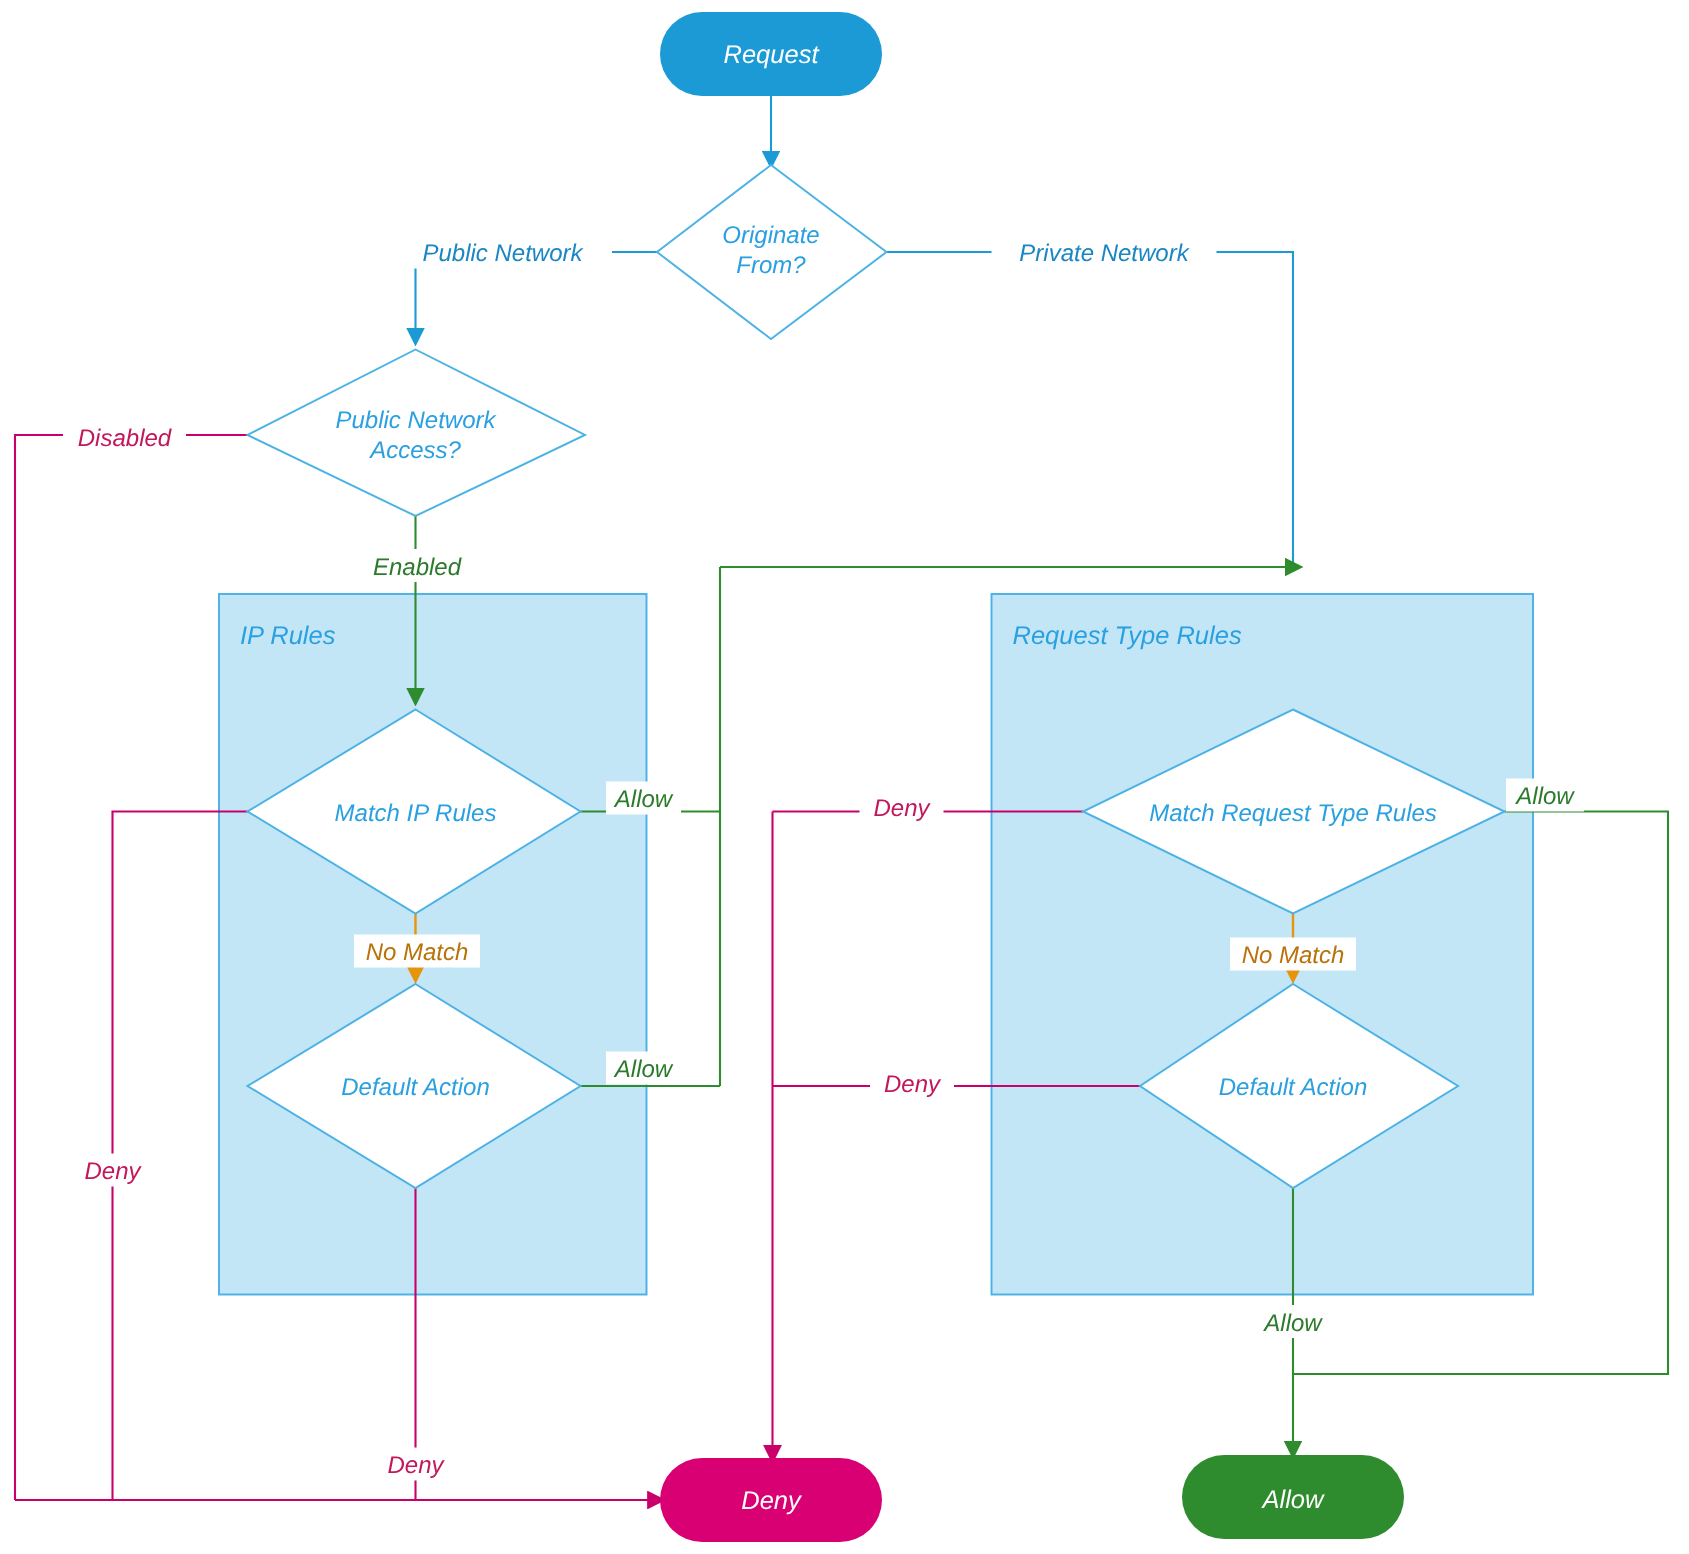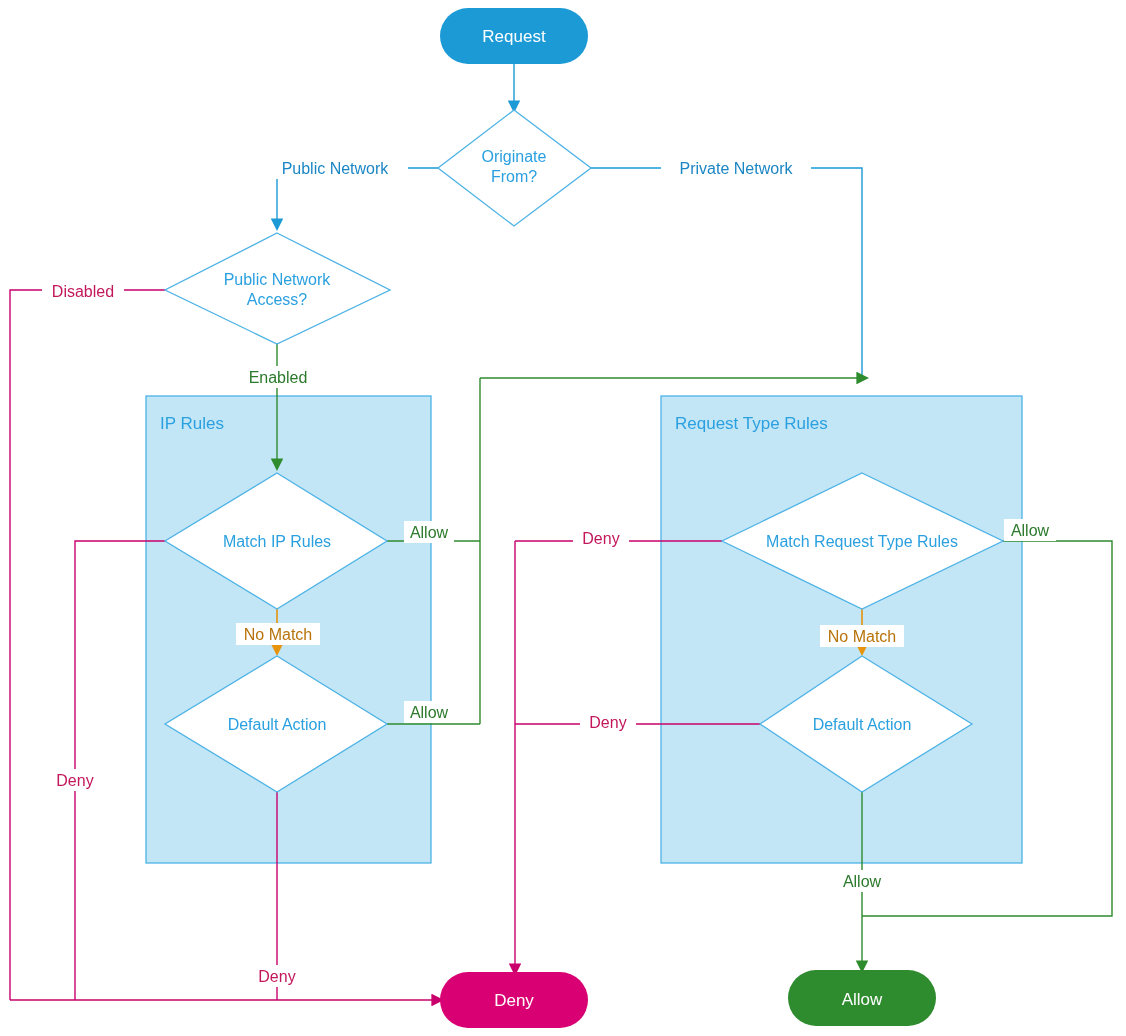--- a/index.html
+++ b/index.html
@@ -10,20 +10,21 @@
   body {
     width: 1126px;
     height: 1036px;
     font-family: "Liberation Sans", sans-serif;
     overflow: hidden;
   }
   #diagram-root {
     position: relative;
     width: 1126px;
     height: 1008px;
+    font-style: italic;
   }
   svg#flow {
     display: block;
     width: 1126px;
     height: 1036px;
   }
   .term-text {
     font-family: "Liberation Sans", sans-serif;
     font-size: 17px;
     fill: #ffffff;

